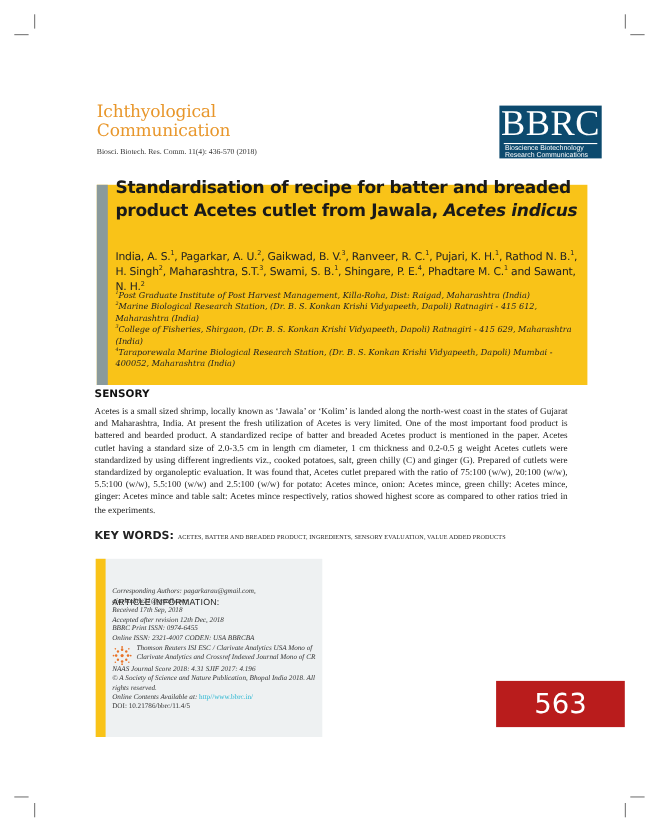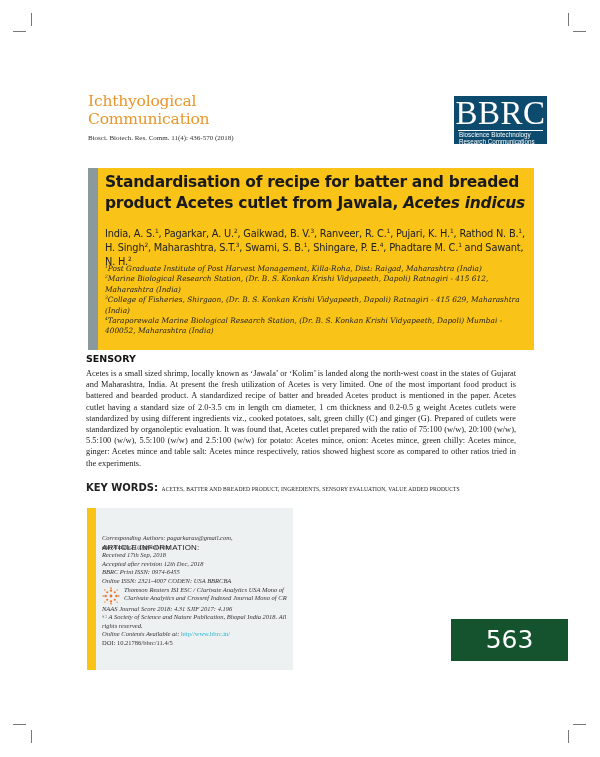--- a/index.html
+++ b/index.html
@@ -6,39 +6,39 @@
   body{width:600px;height:757px;position:relative;overflow:hidden;font-family:"DejaVu Serif",serif;color:#222;}
   .crop{position:absolute;background:#777;}
   .journal-name{position:absolute;left:88px;top:92px;color:#e8962a;font-family:"DejaVu Serif",serif;font-size:15.5px;line-height:18px;letter-spacing:-0.2px;}
   .citation{position:absolute;left:88px;top:134px;font-size:7px;color:#333;font-family:"Liberation Serif",serif;}
   .logo{position:absolute;left:418px;top:96px;width:93px;height:48px;background:#0c4a6e;color:#fff;text-align:center;margin-left:36px;}
   .logo .big{font-family:"Liberation Serif",serif;font-size:33px;line-height:34px;letter-spacing:0.5px;}
   .logo .rule{height:1px;background:#fff;margin:0 4px;}
   .logo .small{font-family:"Liberation Sans",sans-serif;font-size:6.3px;line-height:7px;text-align:left;padding-left:5px;}
   .header-band{position:absolute;left:88px;top:168px;width:446px;height:182px;background:#f9c318;}
   .header-band .side{position:absolute;left:0;top:0;width:10px;height:100%;background:#8a9a9c;}
-  .title{position:absolute;left:105px;top:172px;width:420px;font-family:"DejaVu Sans",sans-serif;font-weight:bold;font-size:15.5px;line-height:21px;color:#1a1a1a;letter-spacing:-0.3px;}
+  .title{position:absolute;left:105px;top:160px;width:420px;font-family:"DejaVu Sans",sans-serif;font-weight:bold;font-size:15.5px;line-height:21px;color:#1a1a1a;letter-spacing:-0.3px;}
   .title i{font-style:italic;}
   .authors{position:absolute;left:105px;top:227px;width:420px;font-family:"DejaVu Sans",sans-serif;font-size:9.8px;line-height:14px;color:#222;letter-spacing:-0.2px;}
   .affils{position:absolute;left:105px;top:264px;width:420px;font-family:"DejaVu Serif",serif;font-style:italic;font-size:7.4px;line-height:10.4px;color:#222;}
   sup{font-size:60%;line-height:0;}
   .abstract-h{position:absolute;left:86px;top:353px;font-family:"DejaVu Sans",sans-serif;font-weight:bold;font-size:9.5px;color:#111;}
   .abstract{position:absolute;left:86px;top:368px;width:430px;font-family:"Liberation Serif",serif;font-size:8.35px;line-height:11.2px;text-align:justify;color:#222;}
   .kw{position:absolute;left:86px;top:482px;width:440px;font-family:"DejaVu Sans",sans-serif;font-size:10px;}
   .kw .kw-label{font-weight:bold;}
   .kw .kw-val{font-family:"Liberation Serif",serif;font-size:5.6px;letter-spacing:0.1px;}
   .info{position:absolute;left:87px;top:508px;width:206px;height:162px;background:#eef1f2;}
   .info .bar{position:absolute;left:0;top:0;width:9px;height:100%;background:#f9c318;}
   .info-h{position:absolute;left:102px;top:519px;font-family:Liberation Sans, sans-serif;font-size:8px;color:#222;letter-spacing:0.2px;margin-top:24px;}
   .info-lines{position:absolute;left:102px;top:534px;width:190px;font-family:"Liberation Serif",serif;font-style:italic;font-size:6.5px;line-height:8.6px;color:#333;}
   .info-lines .plain{font-style:normal;}
   .info-lines .link{color:#29b6d1;font-style:normal;}
   .tr-row{display:flex;}
   .tr-icon{width:18px;height:18px;flex:0 0 18px;margin-right:4px;margin-top:1px;}
-  .page-box{position:absolute;left:451px;top:619px;width:117px;height:42px;background:#14532d;color:#fff;text-align:center;font-family:"DejaVu Sans",sans-serif;font-size:25px;line-height:42px;}
+  .page-box{position:absolute;left:451px;top:619px;width:117px;height:42px;background:#b91c1c;color:#fff;text-align:center;font-family:"DejaVu Sans",sans-serif;font-size:25px;line-height:42px;}
 </style>
 </head>
 <body>
 
 <div class="crop" style="left:31px;top:13px;width:1px;height:13px;"></div>
 <div class="crop" style="left:13px;top:31px;width:13px;height:1px;"></div>
 <div class="crop" style="left:568px;top:13px;width:1px;height:13px;"></div>
 <div class="crop" style="left:573px;top:31px;width:13px;height:1px;"></div>
 <div class="crop" style="left:13px;top:724px;width:13px;height:1px;"></div>
 <div class="crop" style="left:31px;top:730px;width:1px;height:13px;"></div>

